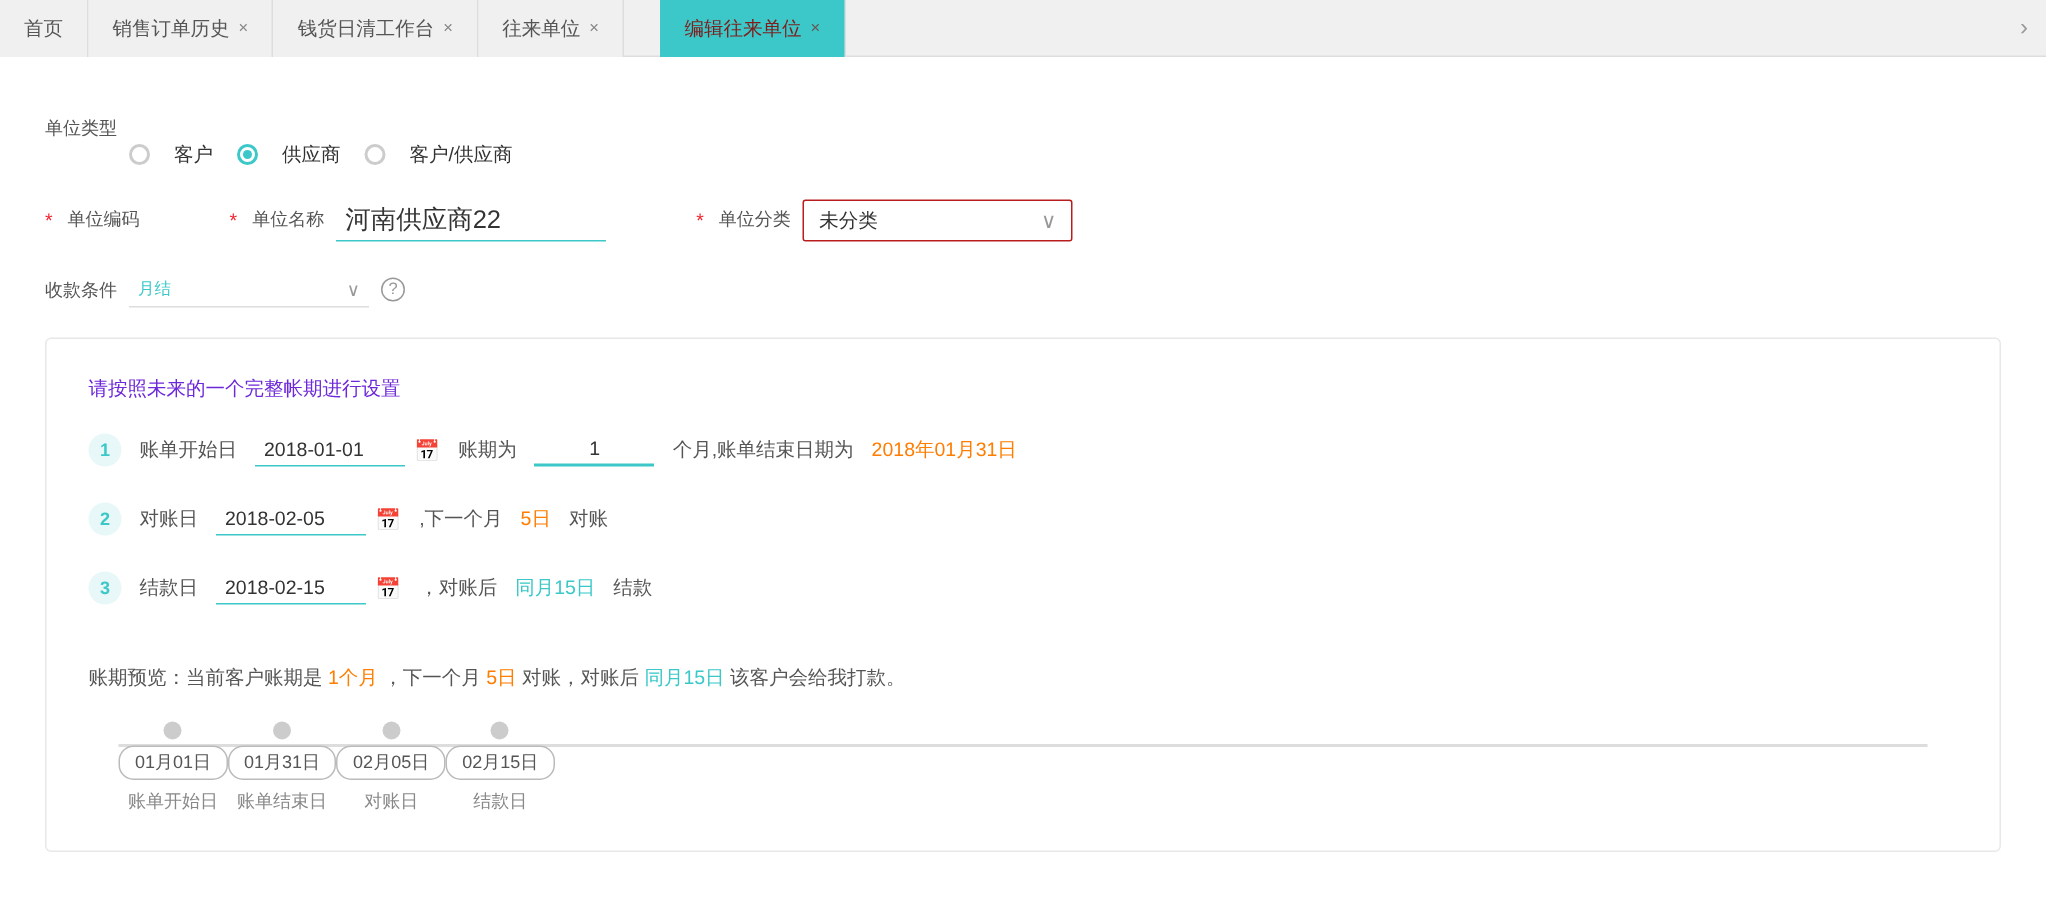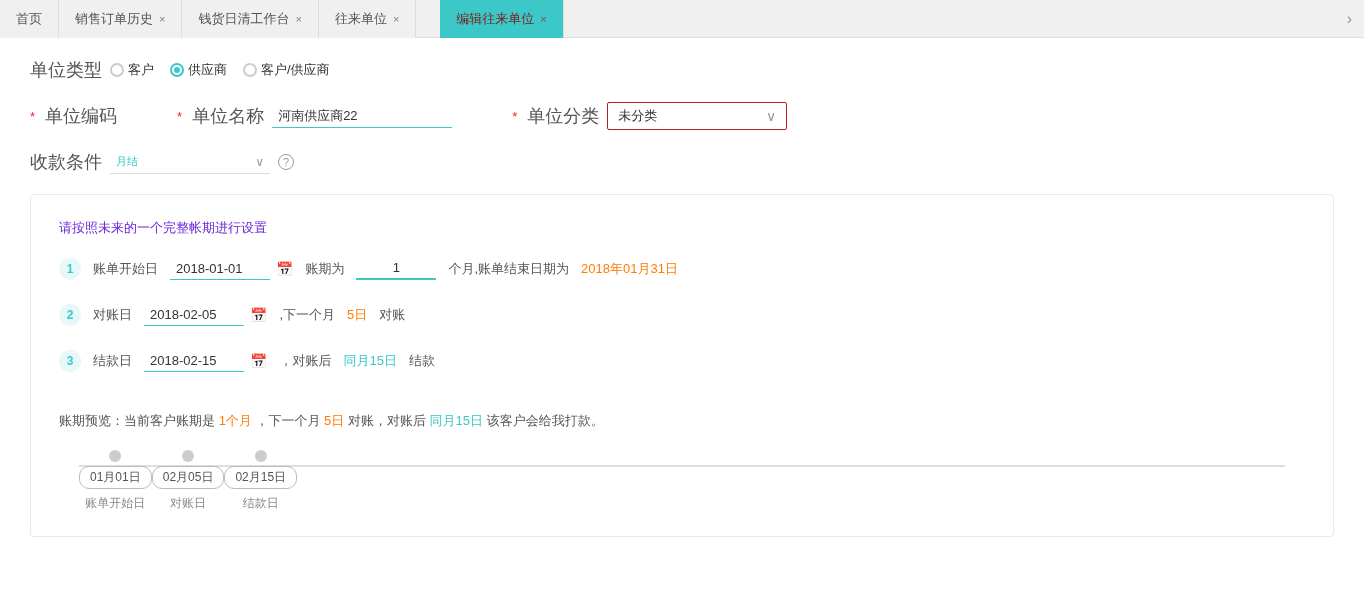--- a/index.html
+++ b/index.html
@@ -63,39 +63,40 @@
 
     .form-field {
       display: flex;
       align-items: center;
       gap: 8px;
     }
 
     .form-label {
       color: #555;
       white-space: nowrap;
-      font-size: 18px;
+      font-size: 12px;
     }
 
     .required-star {
       color: #f5222d;
       margin-right: 2px;
     }
 
     
     .radio-group {
       display: flex;
       align-items: center;
       gap: 16px;
     }
     .radio-item {
       display: flex;
       align-items: center;
-      gap: 4px;
-      cursor: pointer;
+      gap: 16px;
+      cursor: pointer;
+      margin-top: 36px;
     }
     .radio-circle {
       width: 14px;
       height: 14px;
       border-radius: 50%;
       border: 2px solid #ccc;
       display: inline-flex;
       align-items: center;
       justify-content: center;
     }
@@ -108,21 +109,21 @@
       height: 6px;
       border-radius: 50%;
       background: #3cc8c8;
     }
 
     
     .text-input {
       border: none;
       border-bottom: 1px solid #ddd;
       padding: 4px 6px;
-      font-size: 13px;
+      font-size: 17px;
       outline: none;
       color: #333;
       background: transparent;
       min-width: 100px;
     }
 
     .input-with-icon {
       display: flex;
       align-items: center;
       border-bottom: 1px solid #ddd;
@@ -460,20 +461,25 @@
     <div class="timeline-wrapper">
       <div class="tl-line-full"></div>
       <div class="tl-items">
         <div class="tl-item">
           <div class="tl-dot"></div>
           <div class="tl-badge">01月01日</div>
           <div class="tl-caption">账单开始日</div>
         </div>
         <div class="tl-item">
           <div class="tl-dot"></div>
+          <div class="tl-badge">01月31日</div>
+          <div class="tl-caption">账单结束日</div>
+        </div>
+        <div class="tl-item">
+          <div class="tl-dot"></div>
           <div class="tl-badge">02月05日</div>
           <div class="tl-caption">对账日</div>
         </div>
         <div class="tl-item">
           <div class="tl-dot"></div>
           <div class="tl-badge">02月15日</div>
           <div class="tl-caption">结款日</div>
         </div>
       </div>
     </div>

